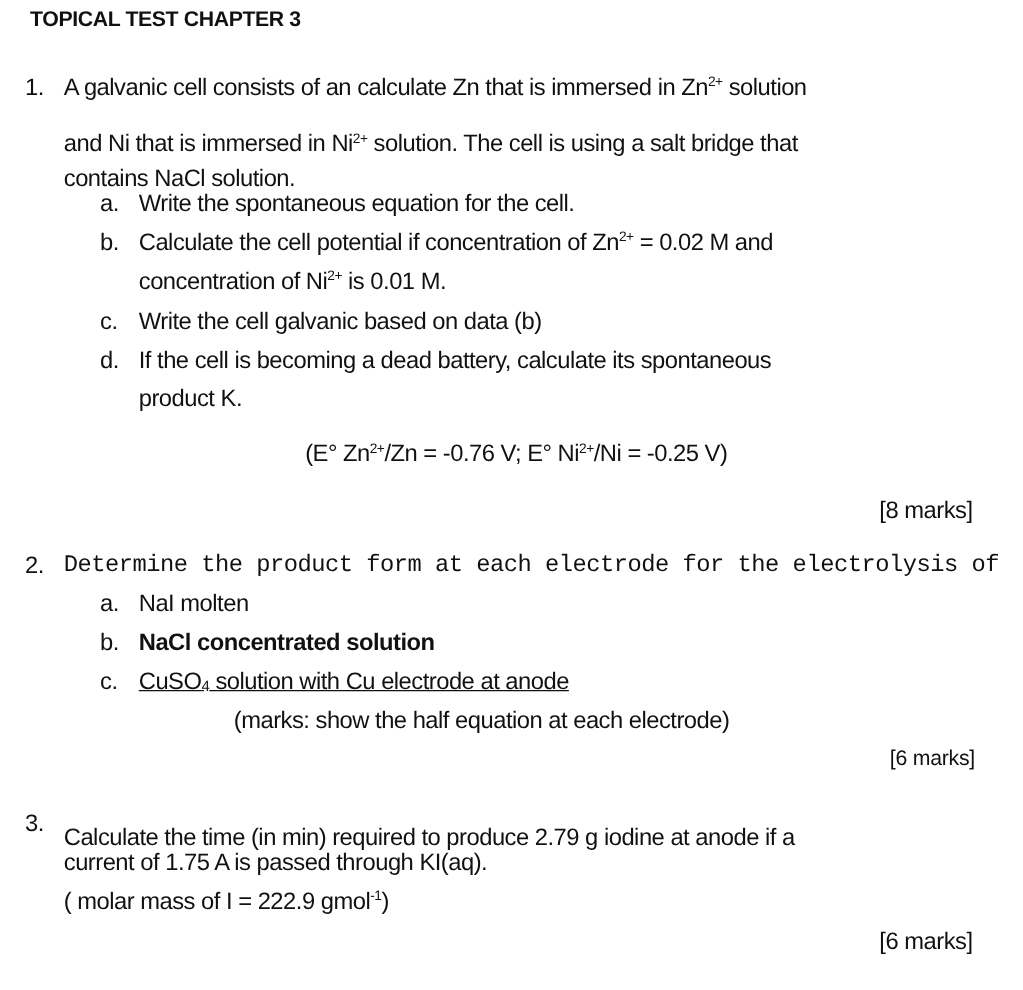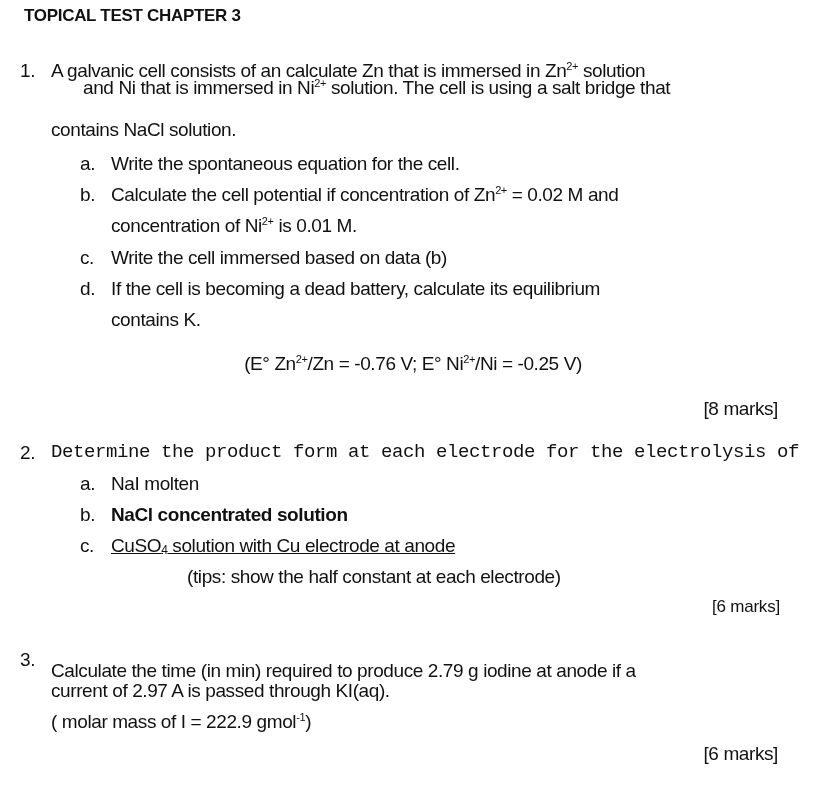--- a/index.html
+++ b/index.html
@@ -89,51 +89,51 @@
 <div class="page">
 
   <div class="title">TOPICAL TEST CHAPTER 3</div>
 
   <div>
     <div class="body-text num" style="top:55px;">1.</div>
 
     <div class="body-text q-text" style="top:55px;">
       <span>A galvanic cell consists of an calculate Zn that is immersed in Zn</span><sup>2+</sup><span> solution</span>
     </div>
-    <div class="body-text q-text" style="top:72px;margin-left:32px;">
+    <div class="body-text q-text" style="top:100px;">
       <span>and Ni that is immersed in Ni</span><sup>2+</sup><span> solution. The cell is using a salt bridge that</span>
     </div>
-    <div class="body-text q-text" style="top:114px;text-align:right;">
+    <div class="body-text q-text" style="top:128px;text-align:right;">
       <span>contains NaCl solution.</span>
     </div>
 
     <div class="body-text sub-label" style="top:148px;">a.</div>
     <div class="body-text sub-text" style="top:148px;">
       <span>Write the spontaneous equation for the cell.</span>
     </div>
 
     <div class="body-text sub-label" style="top:179px;">b.</div>
     <div class="body-text sub-text" style="top:179px;">
       <span>Calculate the cell potential if concentration of Zn</span><sup>2+</sup><span> = 0.02 M and</span>
     </div>
     <div class="body-text sub-text" style="top:210px;">
       <span>concentration of Ni</span><sup>2+</sup><span> is 0.01 M.</span>
     </div>
 
     <div class="body-text sub-label" style="top:242px;">c.</div>
     <div class="body-text sub-text" style="top:242px;">
-      <span>Write the cell immersed based on data (b)</span>
+      <span>Write the cell galvanic based on data (b)</span>
     </div>
 
     <div class="body-text sub-label" style="top:273px;">d.</div>
     <div class="body-text sub-text" style="top:273px;">
-      <span>If the cell is becoming a dead battery, calculate its equilibrium</span>
+      <span>If the cell is becoming a dead battery, calculate its spontaneous</span>
     </div>
     <div class="body-text sub-text" style="top:304px;">
-      <span>contains K.</span>
+      <span>product K.</span>
     </div>
 
     <div class="body-text centered" style="top:348px; left:4px;">
       <span>(E° Zn</span><sup>2+</sup><span>/Zn = -0.76 V; E° Ni</span><sup>2+</sup><span>/Ni = -0.25 V)</span>
     </div>
 
     <div class="body-text marks" style="top:393px;">[8 marks]</div>
   </div>
 
   <div>
@@ -150,32 +150,32 @@
     <div class="body-text sub-label" style="top:499px;">b.</div>
     <div class="body-text sub-text" style="top:499px;font-weight:bold;">
       <span>NaCl concentrated solution</span>
     </div>
 
     <div class="body-text sub-label" style="top:530px;">c.</div>
     <div class="body-text sub-text" style="top:530px;text-decoration:underline;">
       <span>CuSO</span><sub>4</sub><span> solution with Cu electrode at anode</span>
     </div>
 
-    <div class="body-text" style="top:561px; left:187px;">(tips: show the half constant at each electrode)</div>
+    <div class="body-text" style="top:561px; left:187px;">(marks: show the half equation at each electrode)</div>
 
     <div class="body-text marks arial" style="top:591px; right:38px;">[6 marks]</div>
   </div>
 
   <div>
     <div class="body-text num" style="top:644px;">3.</div>
     <div class="body-text q-text" style="top:644px;margin-top:11px;">
       <span>Calculate the time (in min) required to produce 2.79 g iodine at anode if a</span>
     </div>
     <div class="body-text q-text" style="top:675px;">
-      <span>current of 2.97 A is passed through KI(aq).</span>
+      <span>current of 1.75 A is passed through KI(aq).</span>
     </div>
     <div class="body-text q-text" style="top:706px;">
       <span>( molar mass of I = 222.9 gmol</span><sup>-1</sup><span>)</span>
     </div>
 
     <div class="body-text marks" style="top:738px;">[6 marks]</div>
   </div>
 
 </div>
 

